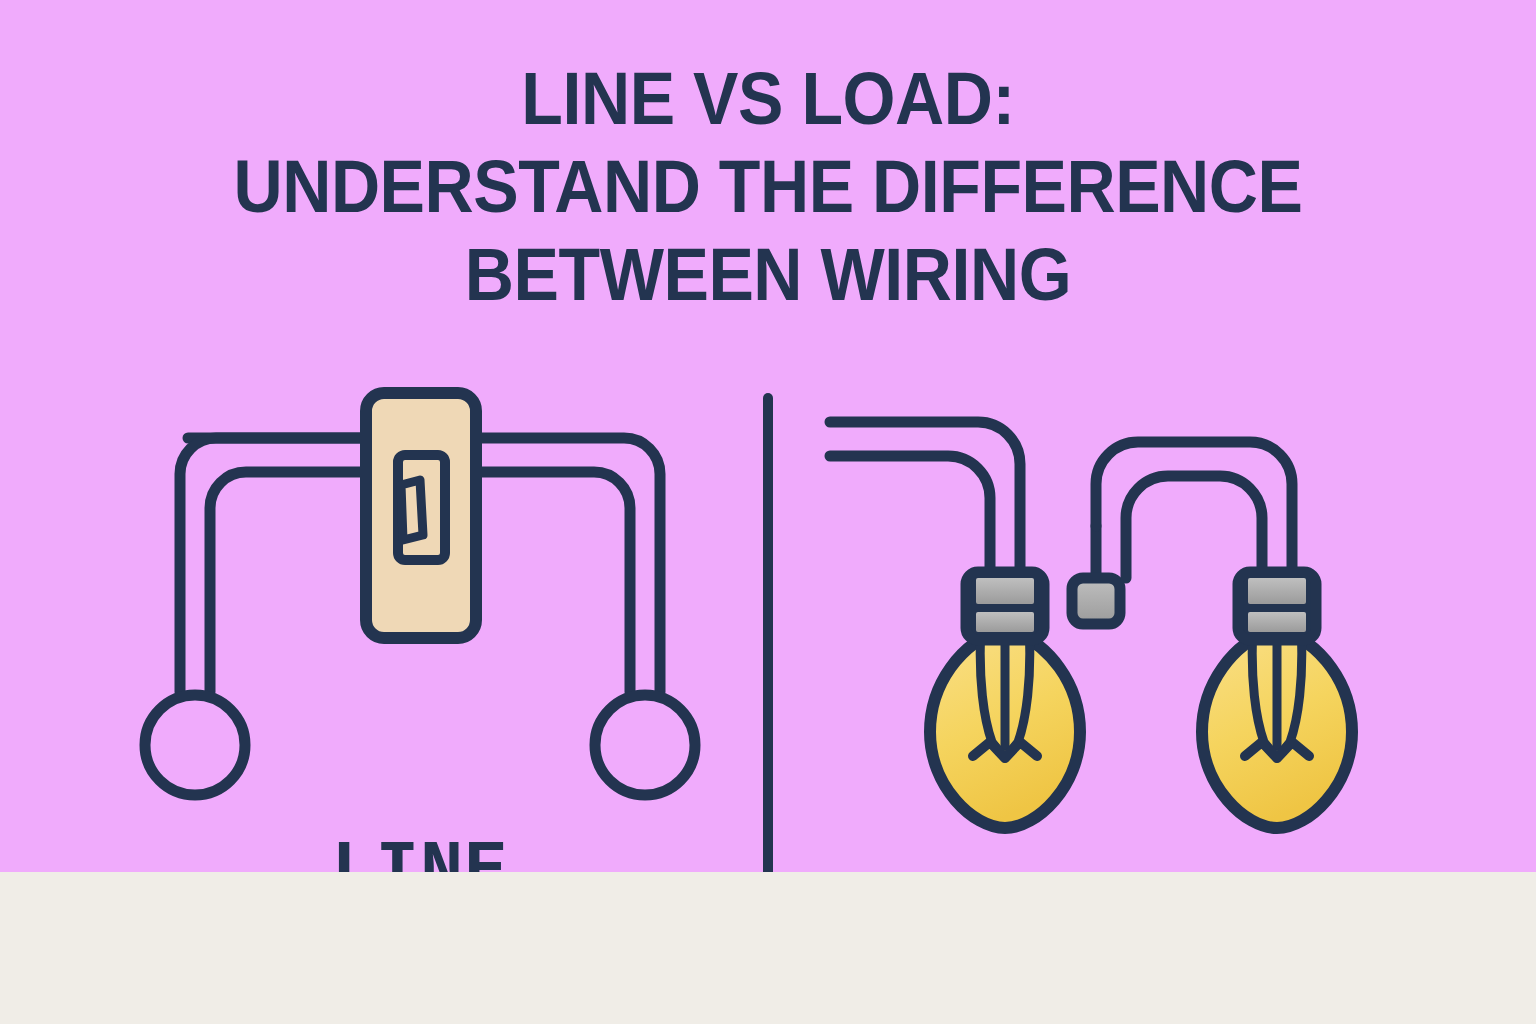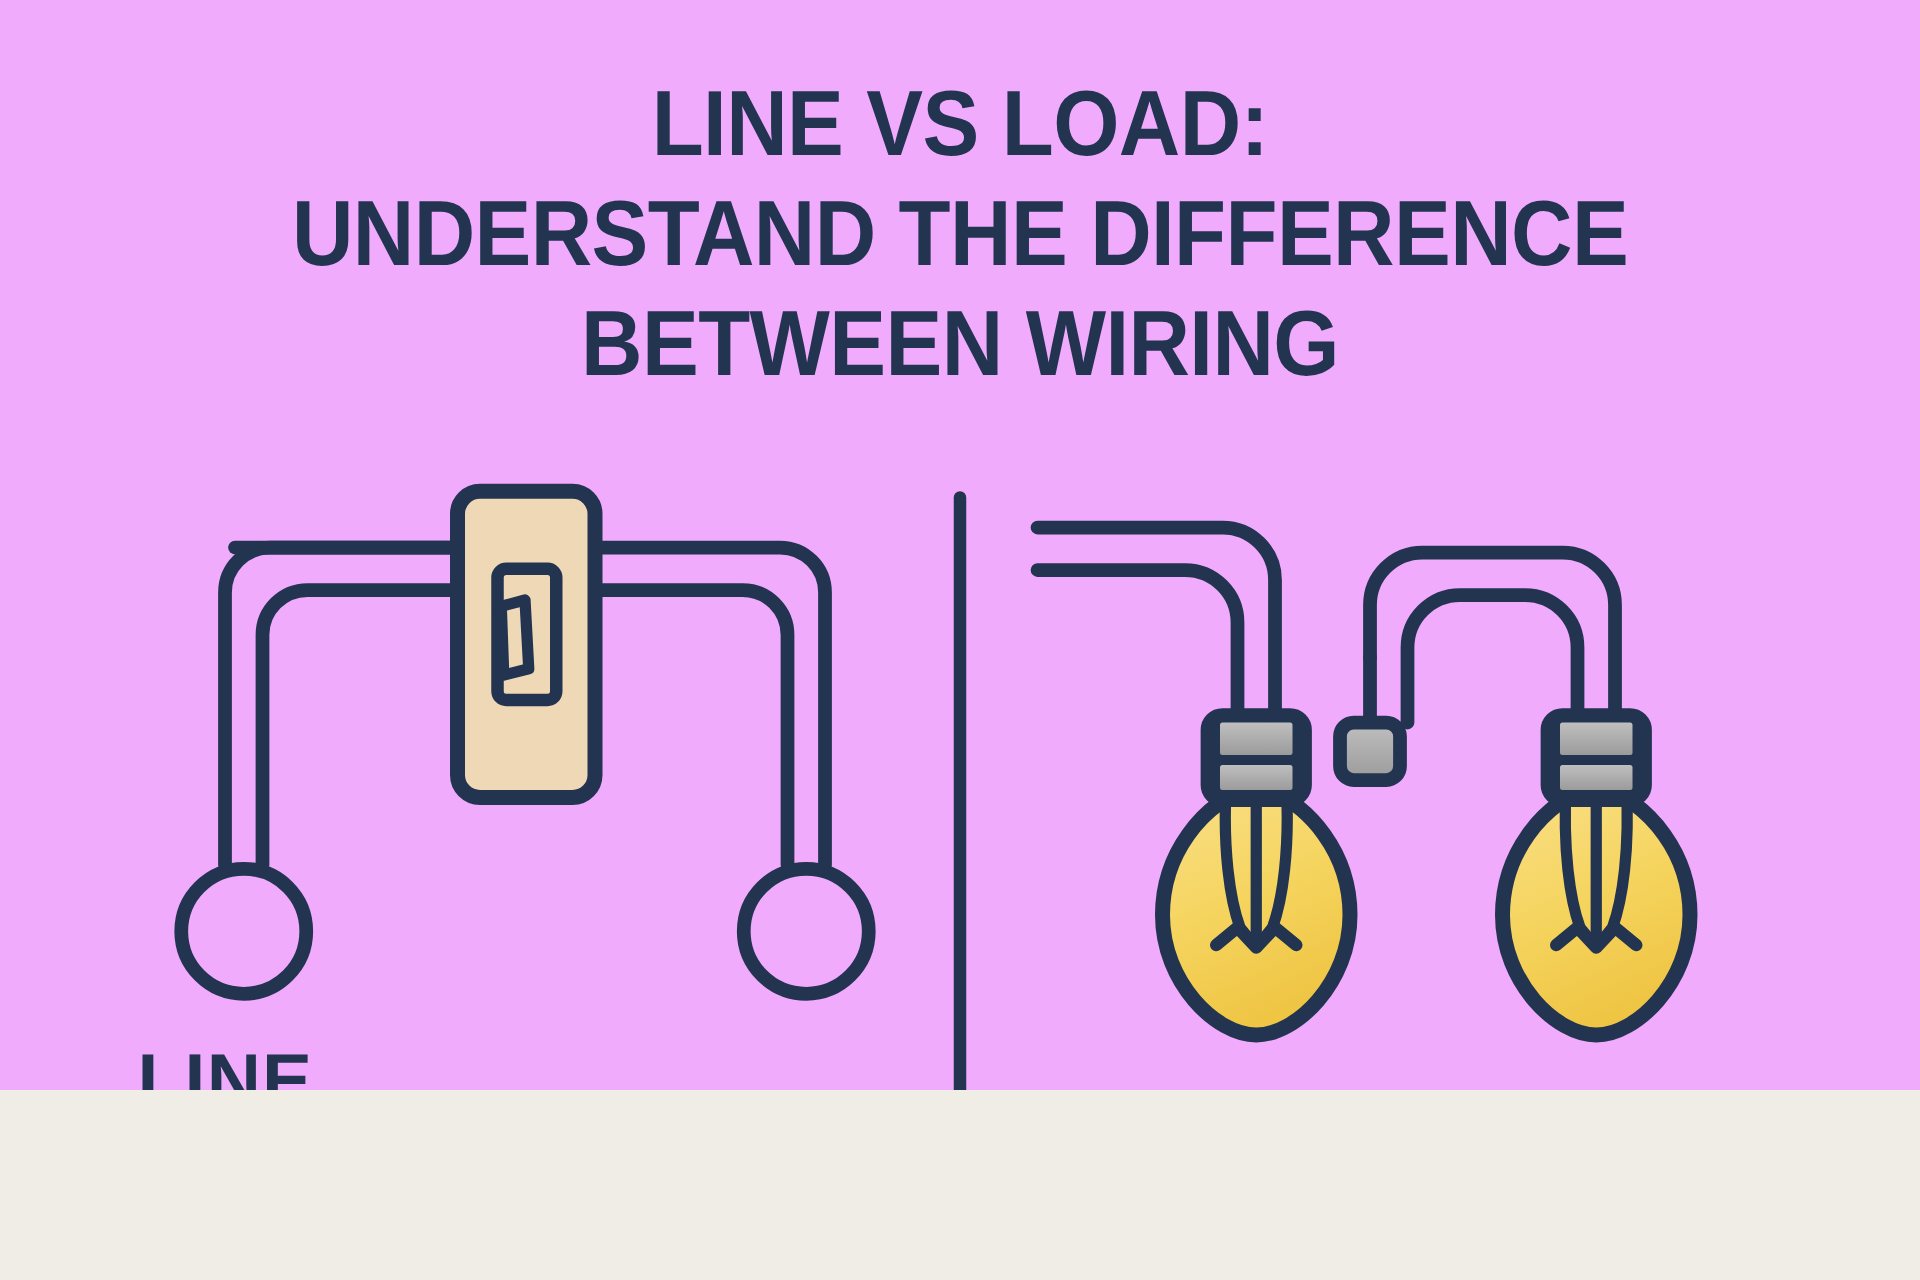--- a/index.html
+++ b/index.html
@@ -44,24 +44,25 @@
     position: absolute;
     top: 380px;
   }
   #panel-line { left: 110px;  width: 620px; }
   #panel-load { left: 810px;  width: 620px; }
 
   .panel-caption {
     position: absolute;
     top: 455px;
     width: 620px;
+    text-align: center;
     color: #233450;
-    font-family: Liberation Sans, sans-serif;
+    font-family: Liberation Mono, monospace;
     font-weight: bold;
-    font-size: 60px;
+    font-size: 72px;
     letter-spacing: 1px;
     line-height: 1;
     user-select: none;
   }
 
   
   #divider {
     position: absolute;
     left: 763px;
     top: 393px;

